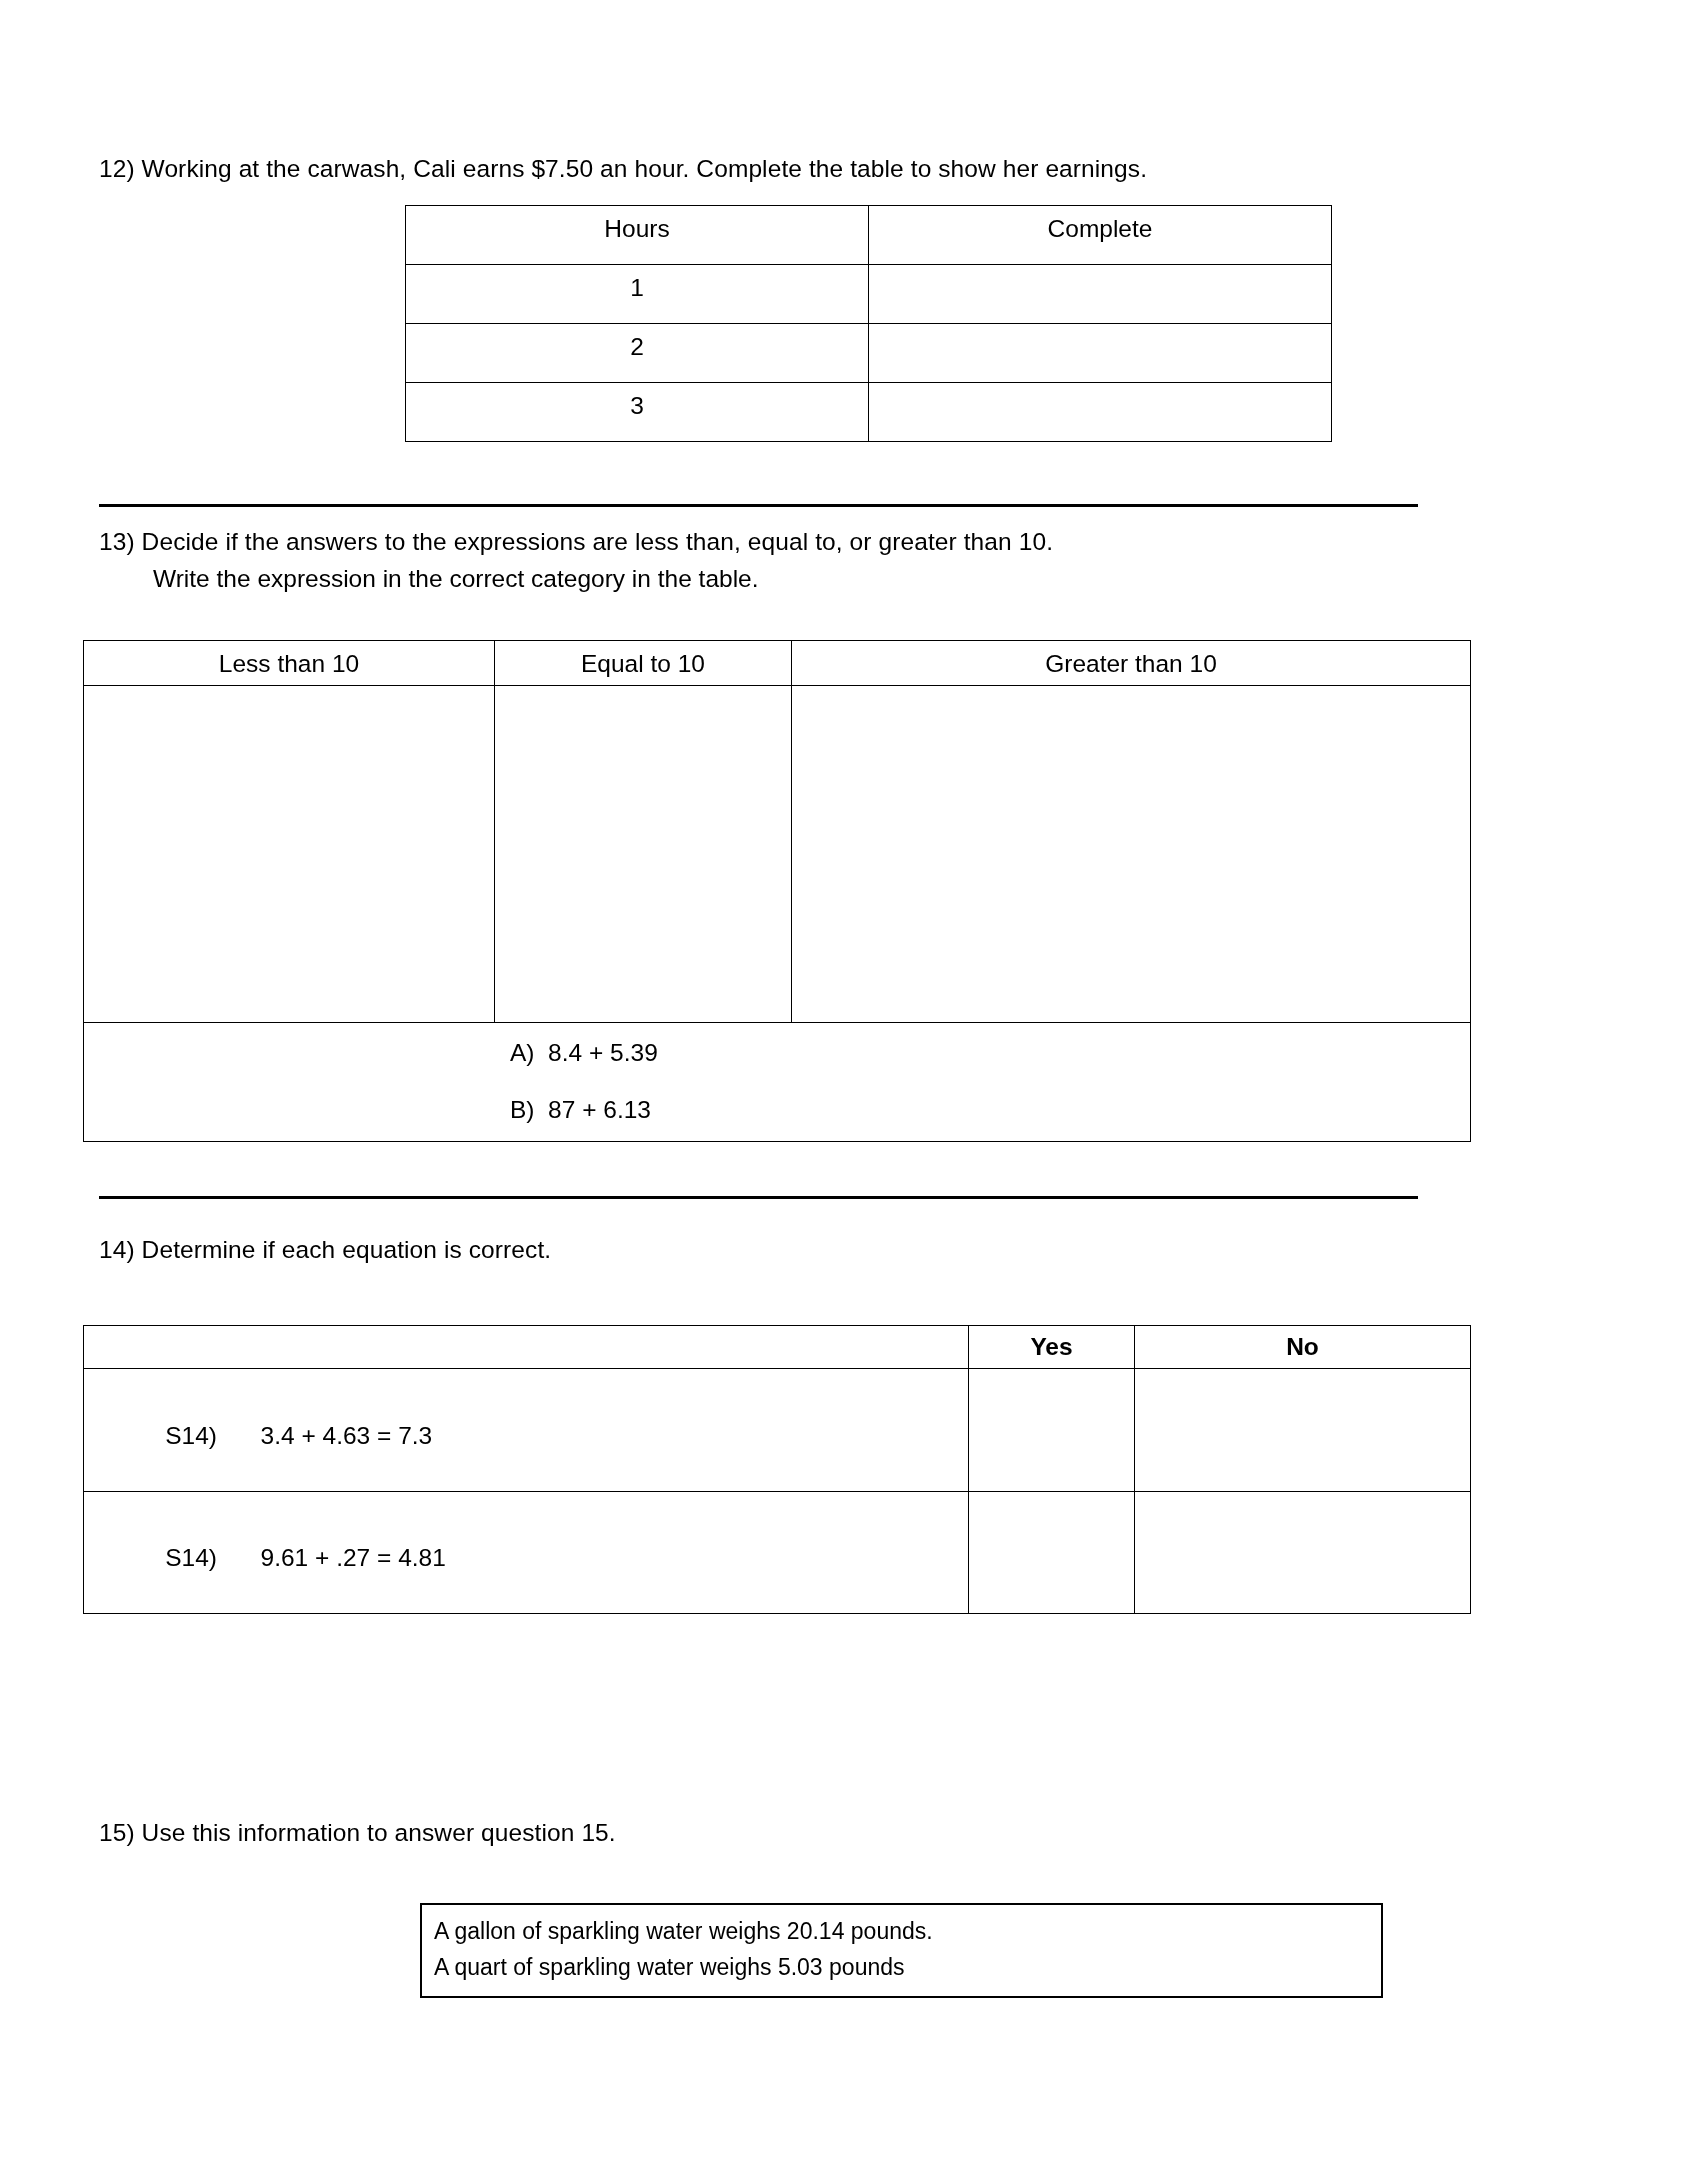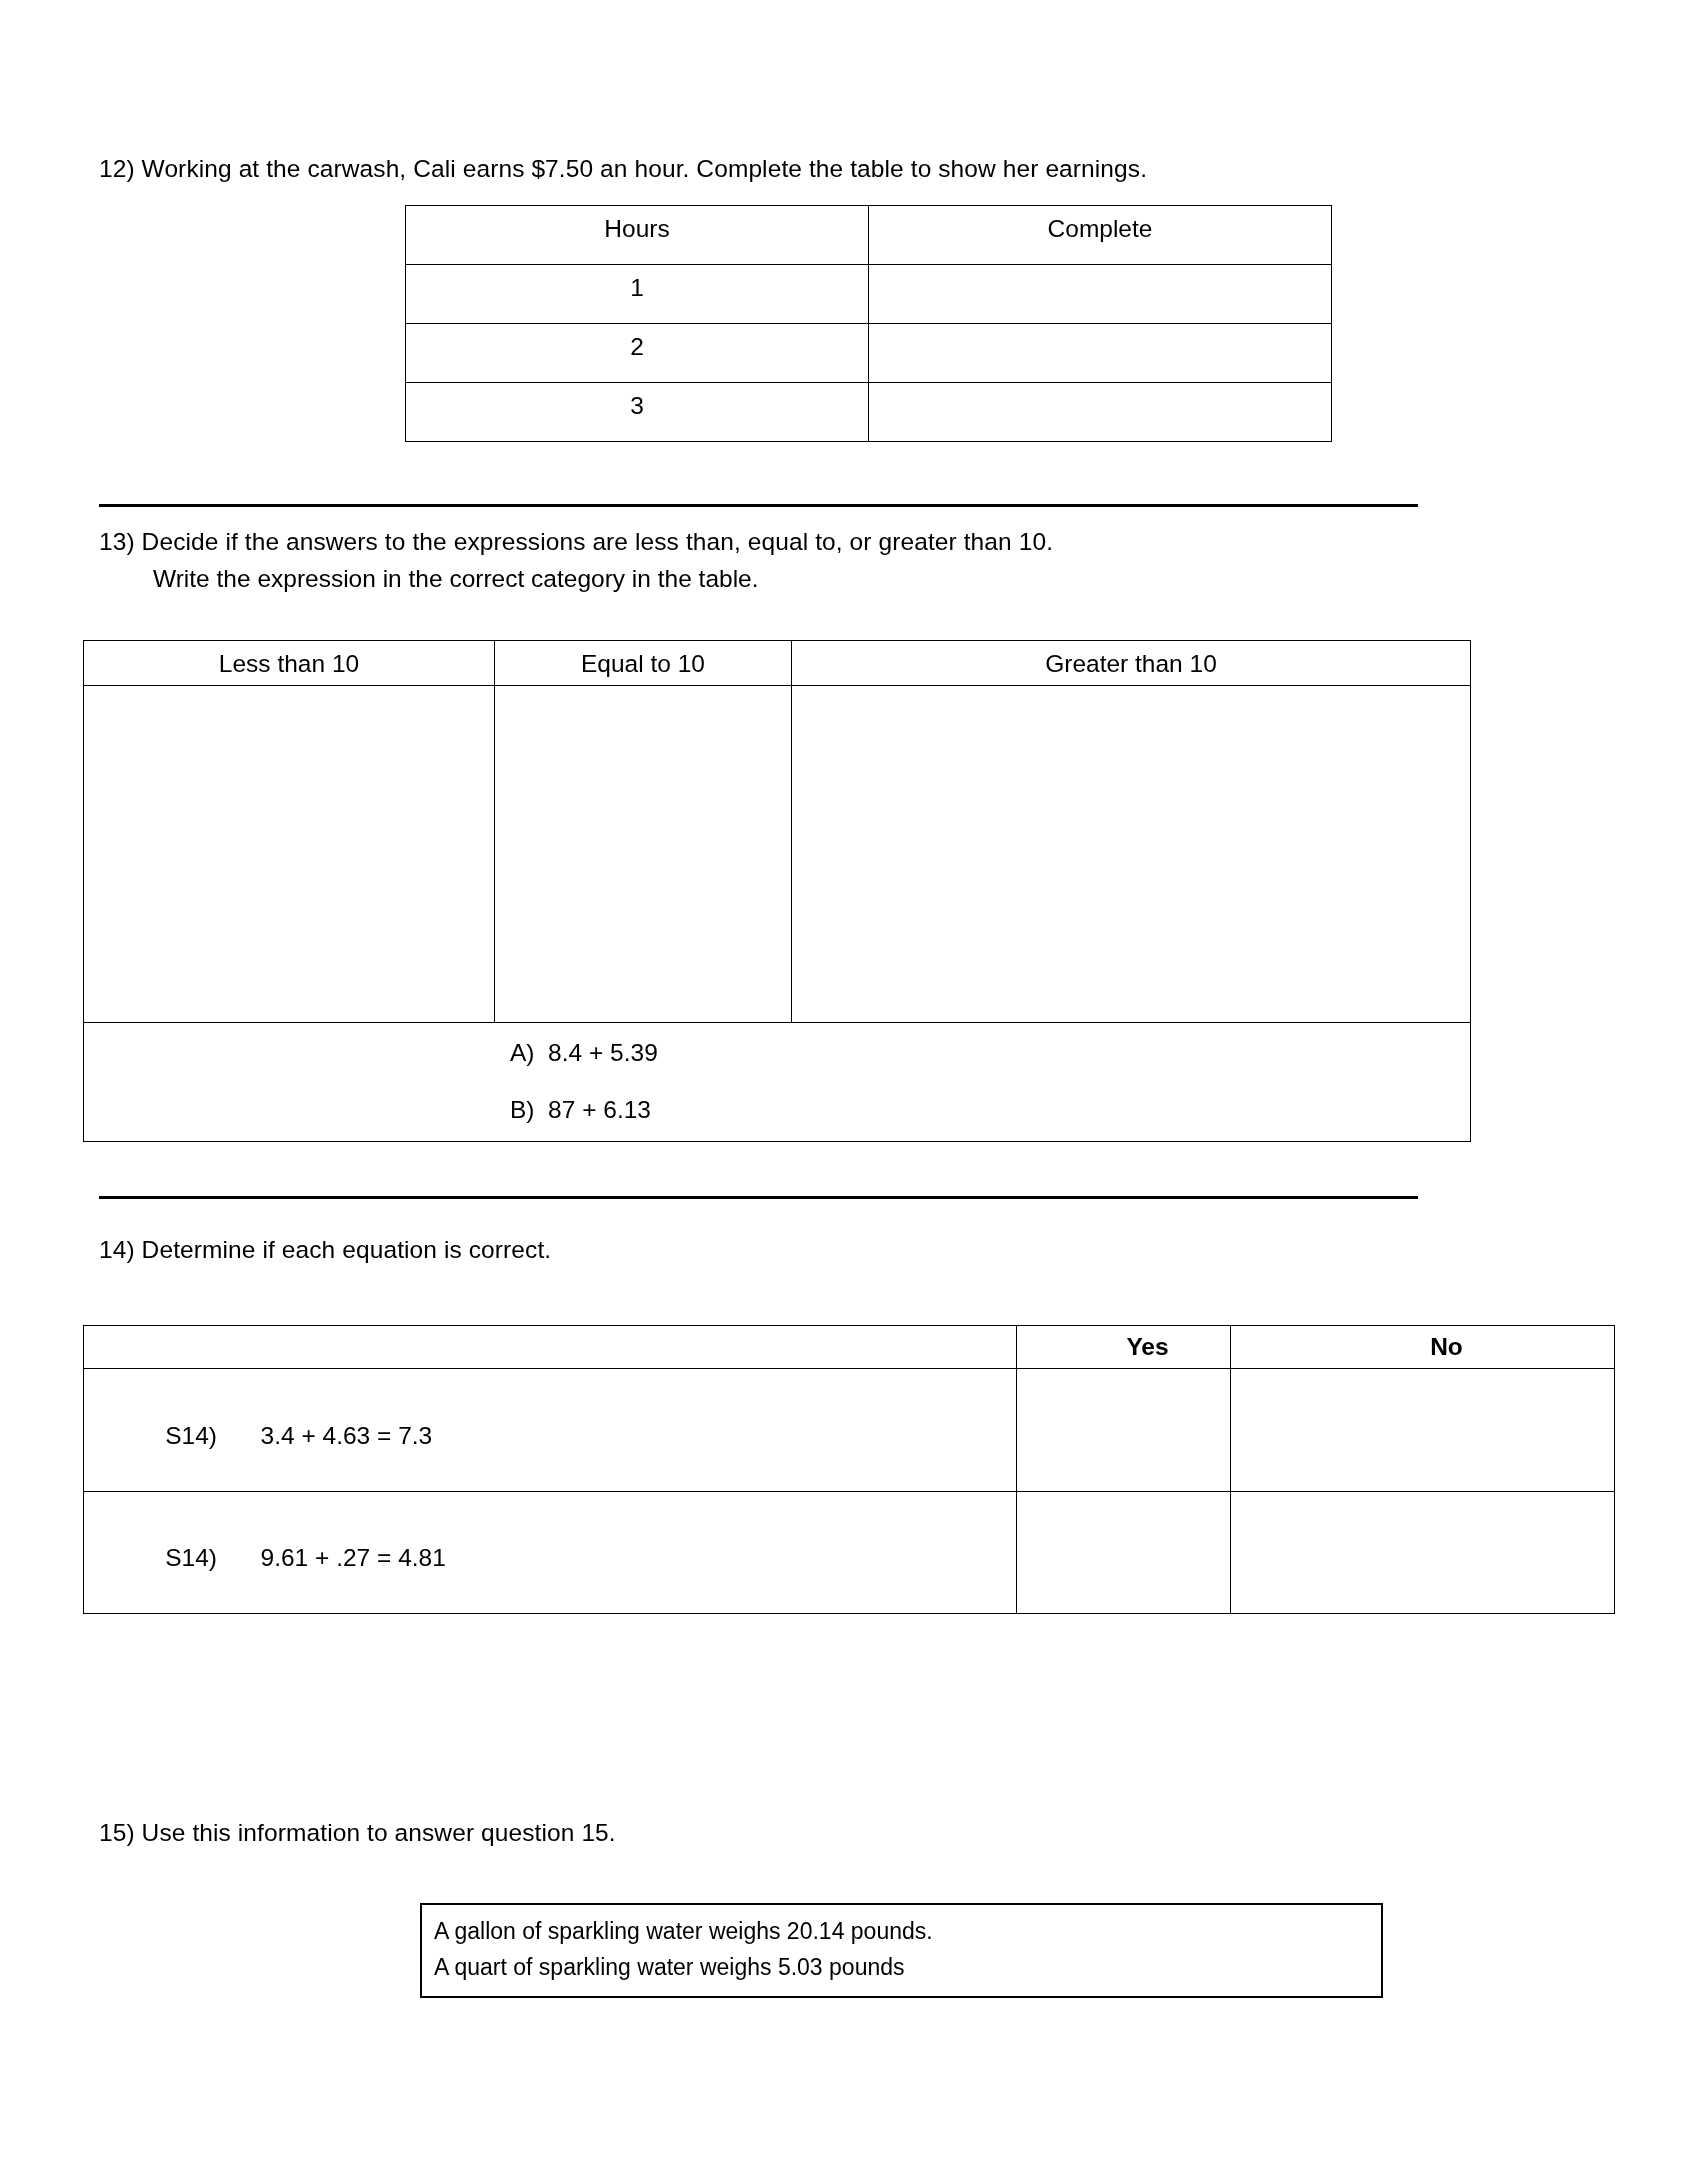--- a/index.html
+++ b/index.html
@@ -80,21 +80,21 @@
     white-space: pre;
   }
   .expr-wrap {
     padding-left: 426px;
     padding-top: 10.6px;
   }
   .expr-gap { height: 20px; }
 
   
   #tbl-yesno { left: 83px; top: 1325px; width: 1384px; }
-  #tbl-yesno th { height: 42px; text-align: center; font-weight: bold; padding-left: 48px; }
+  #tbl-yesno th { height: 42px; text-align: center; font-weight: bold; }
   #tbl-yesno th .cellpad { display: block; padding-top: 6.6px; }
   #tbl-yesno td { height: 116px; }
   #tbl-yesno td.eqcell { text-align: left; }
   .eq-wrap {
     padding-left: 13.2px;
     padding-top: 10.6px;
     white-space: pre;
     font-size: 24.5px;
     line-height: 37px;
   }

